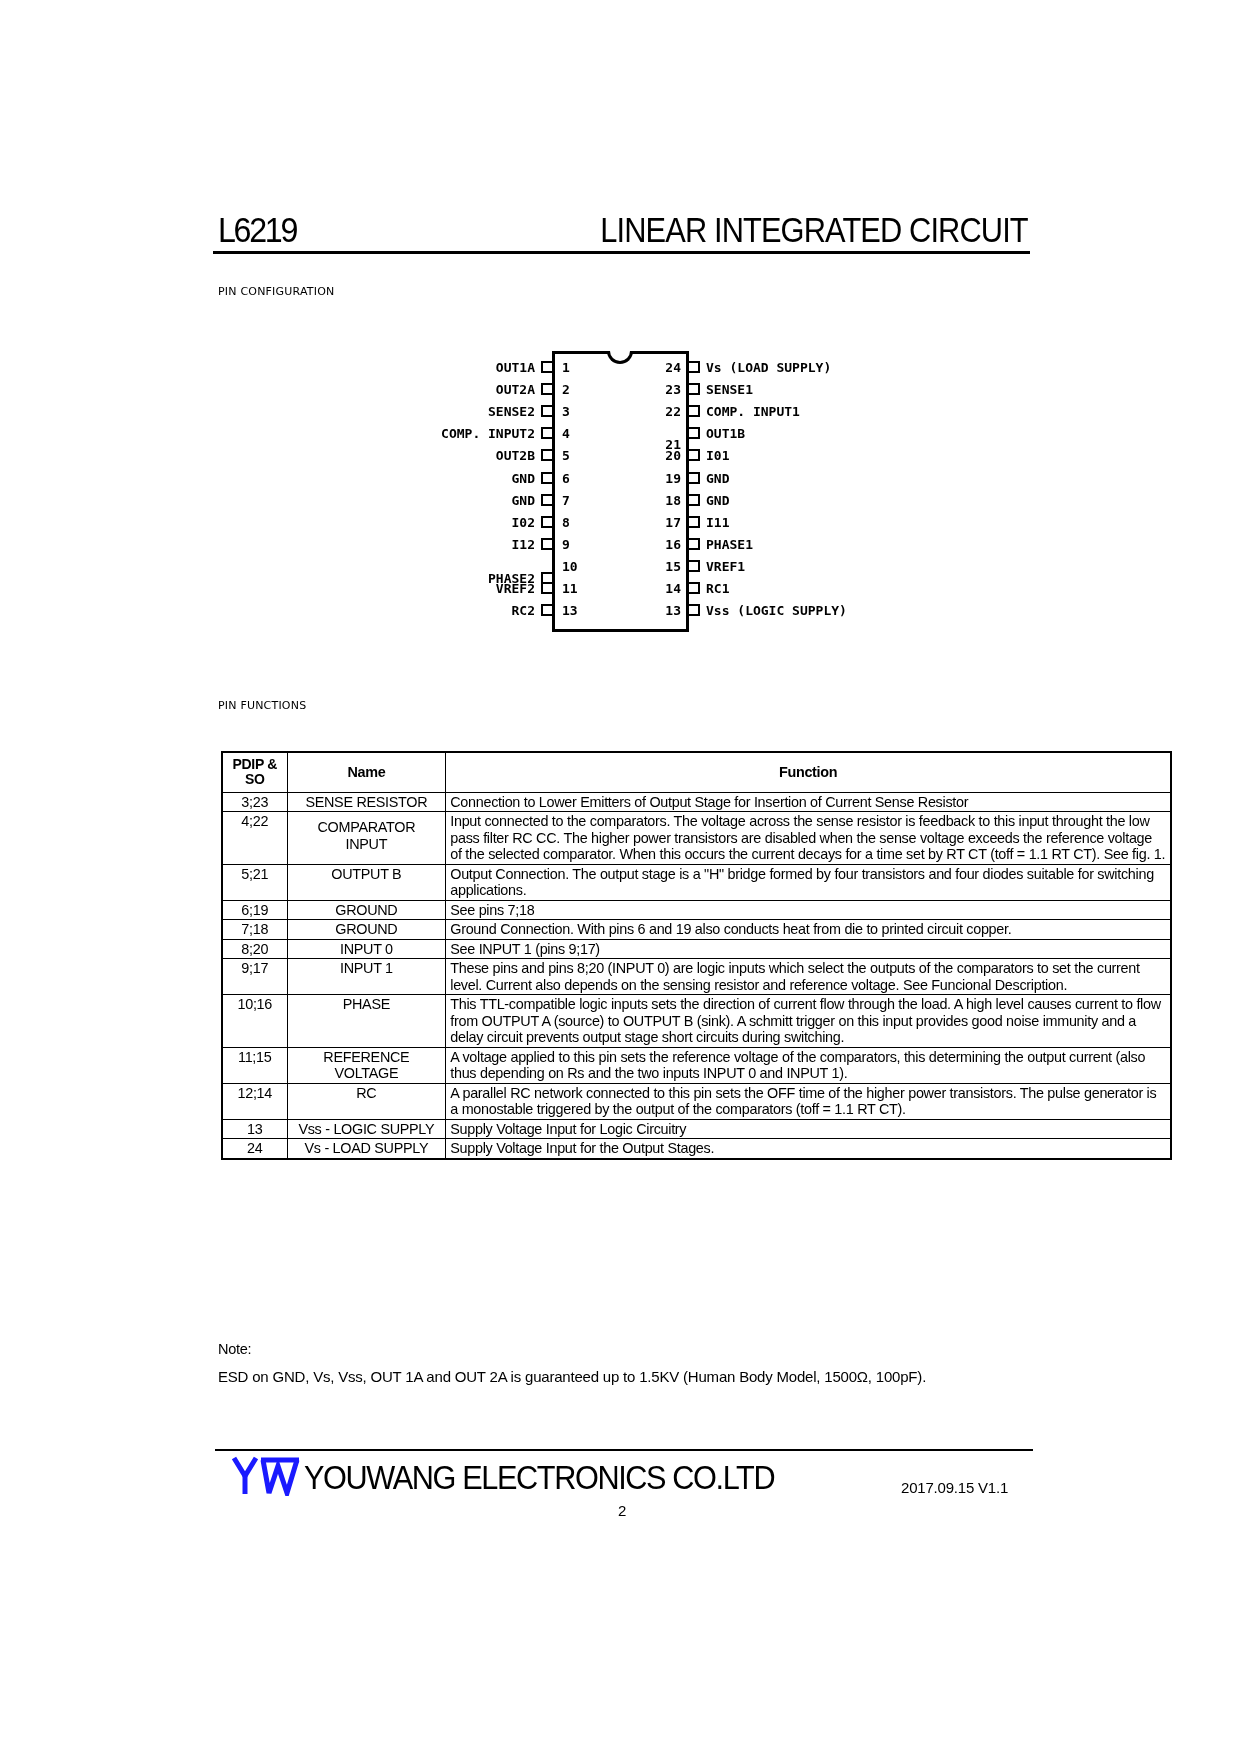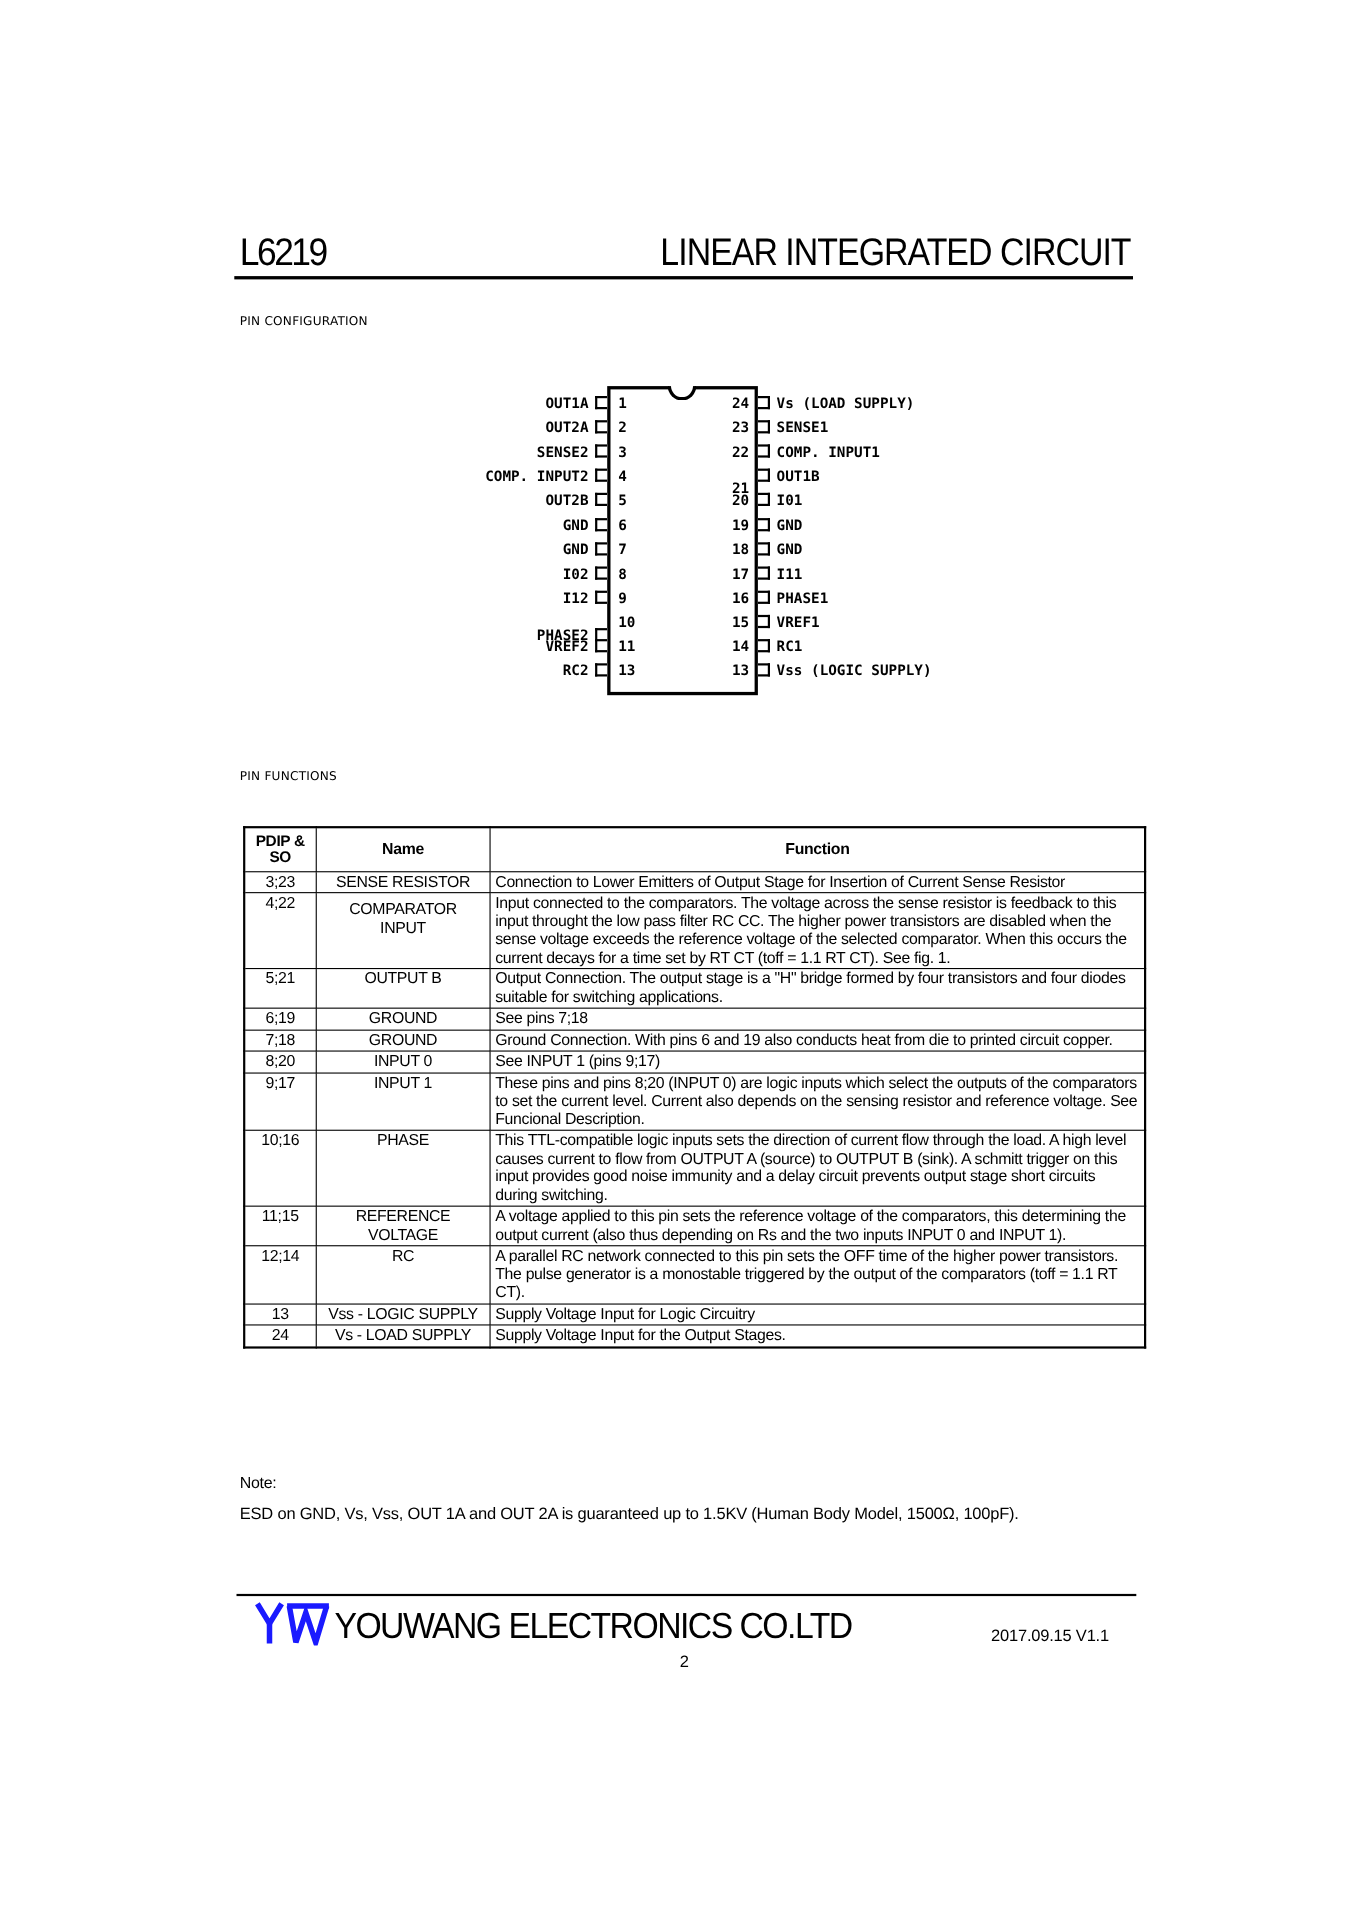--- a/index.html
+++ b/index.html
@@ -22,21 +22,21 @@
   .pin-row.left { right: calc(1240px - 552px); text-align: right; }
   .pin-row.right { left: 689px; }
   .pin-box { display: inline-block; width: 11px; height: 12px; border: 2px solid #000; vertical-align: -1px; background: #fff; }
   .pin-row.left .pin-box { margin-left: 6px; border-right: none; }
   .pin-row.right .pin-box { margin-right: 6px; border-left: none; }
   .pin-num { position: absolute; font-family: "DejaVu Sans Mono", monospace; font-weight: bold; font-size: 13px; line-height: 22px; }
   .pin-num.left { left: 562px; }
   .pin-num.right { left: 657px; width: 24px; text-align: right; }
 
   
-  table.pins { position: absolute; left: 221px; top: 751px; width: 821px; border-collapse: collapse; border: 2px solid #000; font-size: 14.4px; letter-spacing: -0.3px; }
+  table.pins { position: absolute; left: 221px; top: 751px; width: 951px; border-collapse: collapse; border: 2px solid #000; font-size: 14.4px; letter-spacing: -0.3px; }
   table.pins th, table.pins td { border: 1.5px solid #000; vertical-align: top; line-height: 16.5px; padding: 1px 4px 1px 4px; }
   table.pins th { font-weight: bold; text-align: center; vertical-align: middle; height: 40px; }
   table.pins td.c-pin { width: 65px; text-align: center; }
   table.pins td.c-name { width: 156px; text-align: center; white-space: nowrap; padding: 1px 2px; }
   table.pins td.c-func { text-align: left; }
   table.pins th.c-pin { line-height: 15px; font-size: 14px; }
 
   .note-label { position: absolute; left: 218px; top: 1341px; font-size: 14.5px; letter-spacing: -0.3px; }
   .note-text { position: absolute; left: 218px; top: 1368px; font-size: 15px; letter-spacing: -0.2px; white-space: nowrap; }
 

